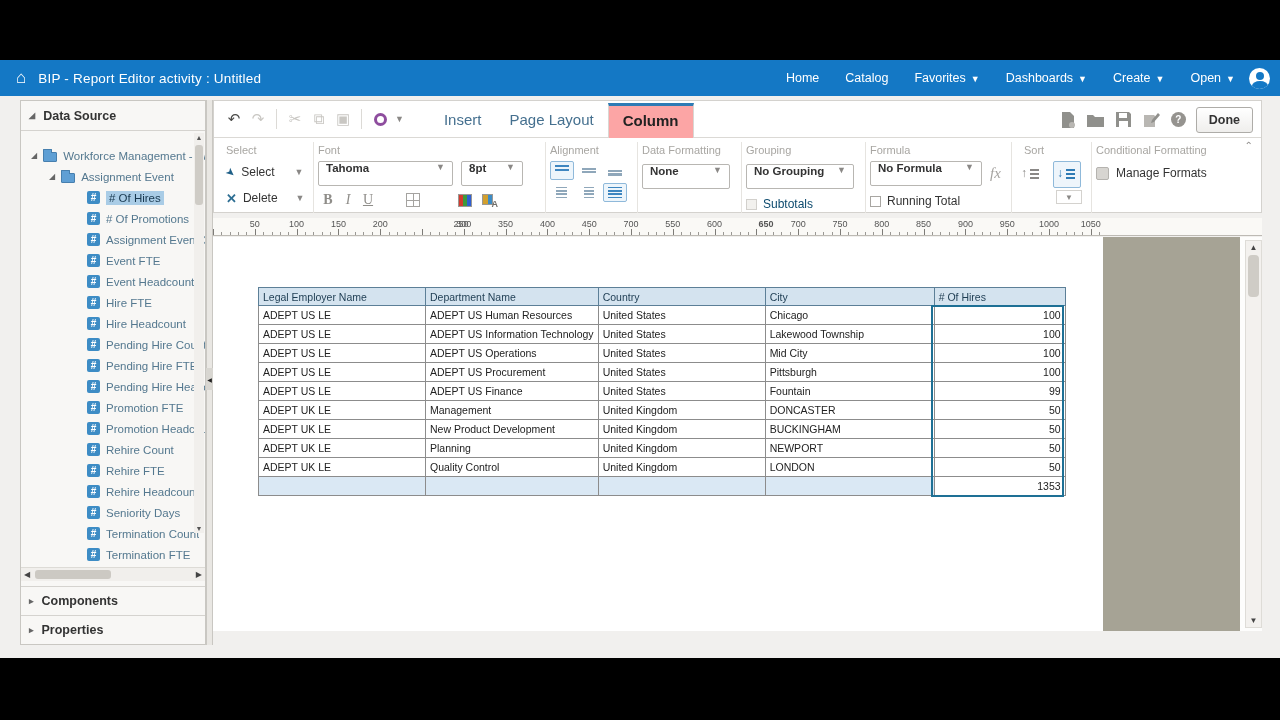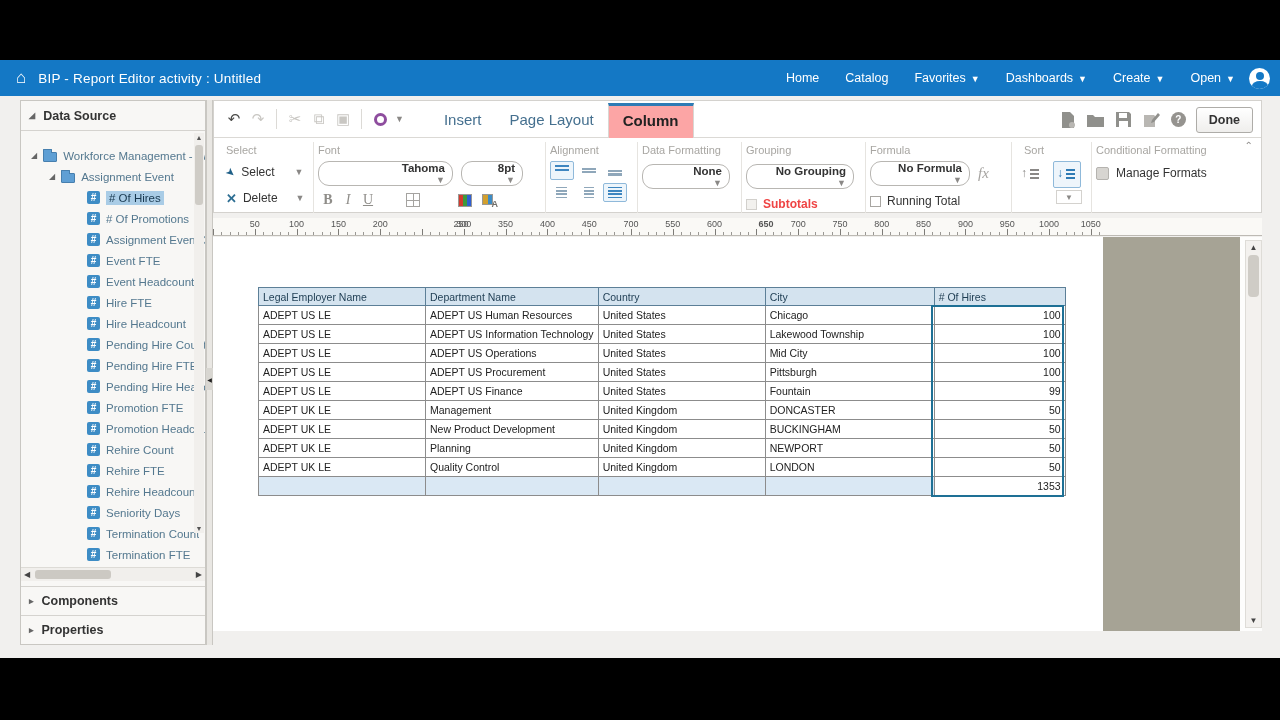--- a/index.html
+++ b/index.html
@@ -63,36 +63,36 @@
   .tab.active { background:#fca5a5; border:1px solid #d9d7d3; border-bottom:none; border-top:3px solid #2e7bb5; color:#222; font-weight:bold; padding-top:6px; margin-bottom:-1px; }
   .tb-right { position:absolute; right:8px; top:0; height:37px; display:flex; align-items:center; gap:10px; }
   .gicon { width:18px; height:18px; display:flex; align-items:center; justify-content:center; cursor:pointer; }
   .help-circle { width:15px; height:15px; border-radius:50%; background:#95938f; color:#fff; font-size:10px; font-weight:bold; display:flex; align-items:center; justify-content:center; cursor:pointer; }
   .done-btn { height:26px; padding:0 12px; background:linear-gradient(#ffffff,#efeeec); border:1px solid #aeaca8; border-radius:3px; font-size:12.5px; font-weight:bold; color:#333; cursor:pointer; }
 
   
   .ribbon { position:relative; display:flex; height:75px; padding:4px 0 0 8px; }
   .rgroup { padding:2px 10px 0 4px; border-right:1px solid #e6e4e0; }
   .gtitle { font-size:11px; color:#a8a6a2; margin-bottom:5px; white-space:nowrap; }
-  .combo { display:inline-flex; align-items:flex-end; justify-content:space-between; background:#fff; border:1px solid #b8b6b2; height:25px; padding:0 7px; font-weight:bold; font-size:11.5px; color:#333; border-radius:11px; cursor:pointer;flex-direction:column; }
+  .combo { display:inline-flex; align-items:flex-start; justify-content:space-between; background:#fff; border:1px solid #b8b6b2; height:25px; padding:0 7px; font-weight:bold; font-size:11.5px; color:#333; border-radius:2px; cursor:pointer; }
   .combo .caret { font-size:9px; color:#8a8886; margin-left:8px; }
   .cmd { display:flex; align-items:center; gap:6px; font-size:12px; color:#333; height:22px; cursor:pointer; }
   .cursor-icon { color:#1e5f87; font-size:11px; display:inline-block; transform:rotate(40deg); }
   .x-icon { color:#2d6e93; font-weight:bold; font-size:13px; }
   .biu { font-family:"Liberation Serif", serif; font-size:14px; color:#8f8d89; width:20px; text-align:center; cursor:pointer; }
   .border-icon { width:14px; height:14px; border:1px solid #a5a3a0; background:
       linear-gradient(#a5a3a0,#a5a3a0) 50% 0/1px 100% no-repeat,
       linear-gradient(#a5a3a0,#a5a3a0) 0 50%/100% 1px no-repeat; cursor:pointer; }
   .al { width:24px; height:19px; border:1px solid transparent; border-radius:2px; display:flex; align-items:center; justify-content:center; cursor:pointer; }
   .al.sel { border-color:#8fb9da; background:#edf5fb; }
   .al i { display:block; width:14px; height:11px; }
   .checkline { display:flex; align-items:center; gap:6px; font-size:12px; margin-top:8px; cursor:pointer; }
   .cb { width:11px; height:11px; border:1px solid #a8a6a2; background:#fff; }
   .cb.dis { border-color:#d2d0cc; background:#f2f1ee; }
-  .lbl-dis { color:#ef4444;font-weight:bold; }
+  .lbl-dis { color:#0c4a6e; }
   .lbl-en { color:#333; }
   .fx { font-family:"Liberation Serif", serif; font-style:italic; font-size:15px; color:#a5a3a0; margin-left:8px; cursor:pointer; }
   .sort-btn { width:28px; height:27px; border:1px solid transparent; border-radius:2px; display:flex; align-items:center; justify-content:center; cursor:pointer; }
   .sort-btn.sel { border-color:#8fb9da; background:#eef5fb; }
   .sg { position:relative; width:17px; height:15px; }
   .sg .ar { position:absolute; left:-1px; top:-1px; font-size:12px; }
   .sg .bars { position:absolute; right:0; top:2px; width:9px; height:11px; }
   .sort-asc .ar { color:#8a8886; } .sort-asc .bars { background:repeating-linear-gradient(to bottom,#8a8886 0 2px,transparent 2px 4px); }
   .sort-desc .ar { color:#2e7bb5; } .sort-desc .bars { background:repeating-linear-gradient(to bottom,#2e7bb5 0 2px,transparent 2px 4px); }
   .sort-caret-btn { width:26px; height:14px; border:1px solid #d4d2ce; display:flex; align-items:center; justify-content:center; font-size:8px; color:#8a8886; margin:2px auto 0; cursor:pointer; }
@@ -417,21 +417,21 @@
           </span>
           <div class="checkline">
             <span class="cb dis"></span>
             <span class="lbl-dis">Subtotals</span>
           </div>
         </div>
 
         <div class="rgroup" style="width:146px">
           <div class="gtitle">Formula</div>
           <div style="display:flex; align-items:center;">
-            <span class="combo" style="width:100px">
+            <span class="combo" style="width:112px">
               <span>No Formula</span>
               <span class="caret">▼</span>
             </span>
             <span class="fx">fx</span>
           </div>
           <div class="checkline">
             <span class="cb"></span>
             <span class="lbl-en">Running Total</span>
           </div>
         </div>

